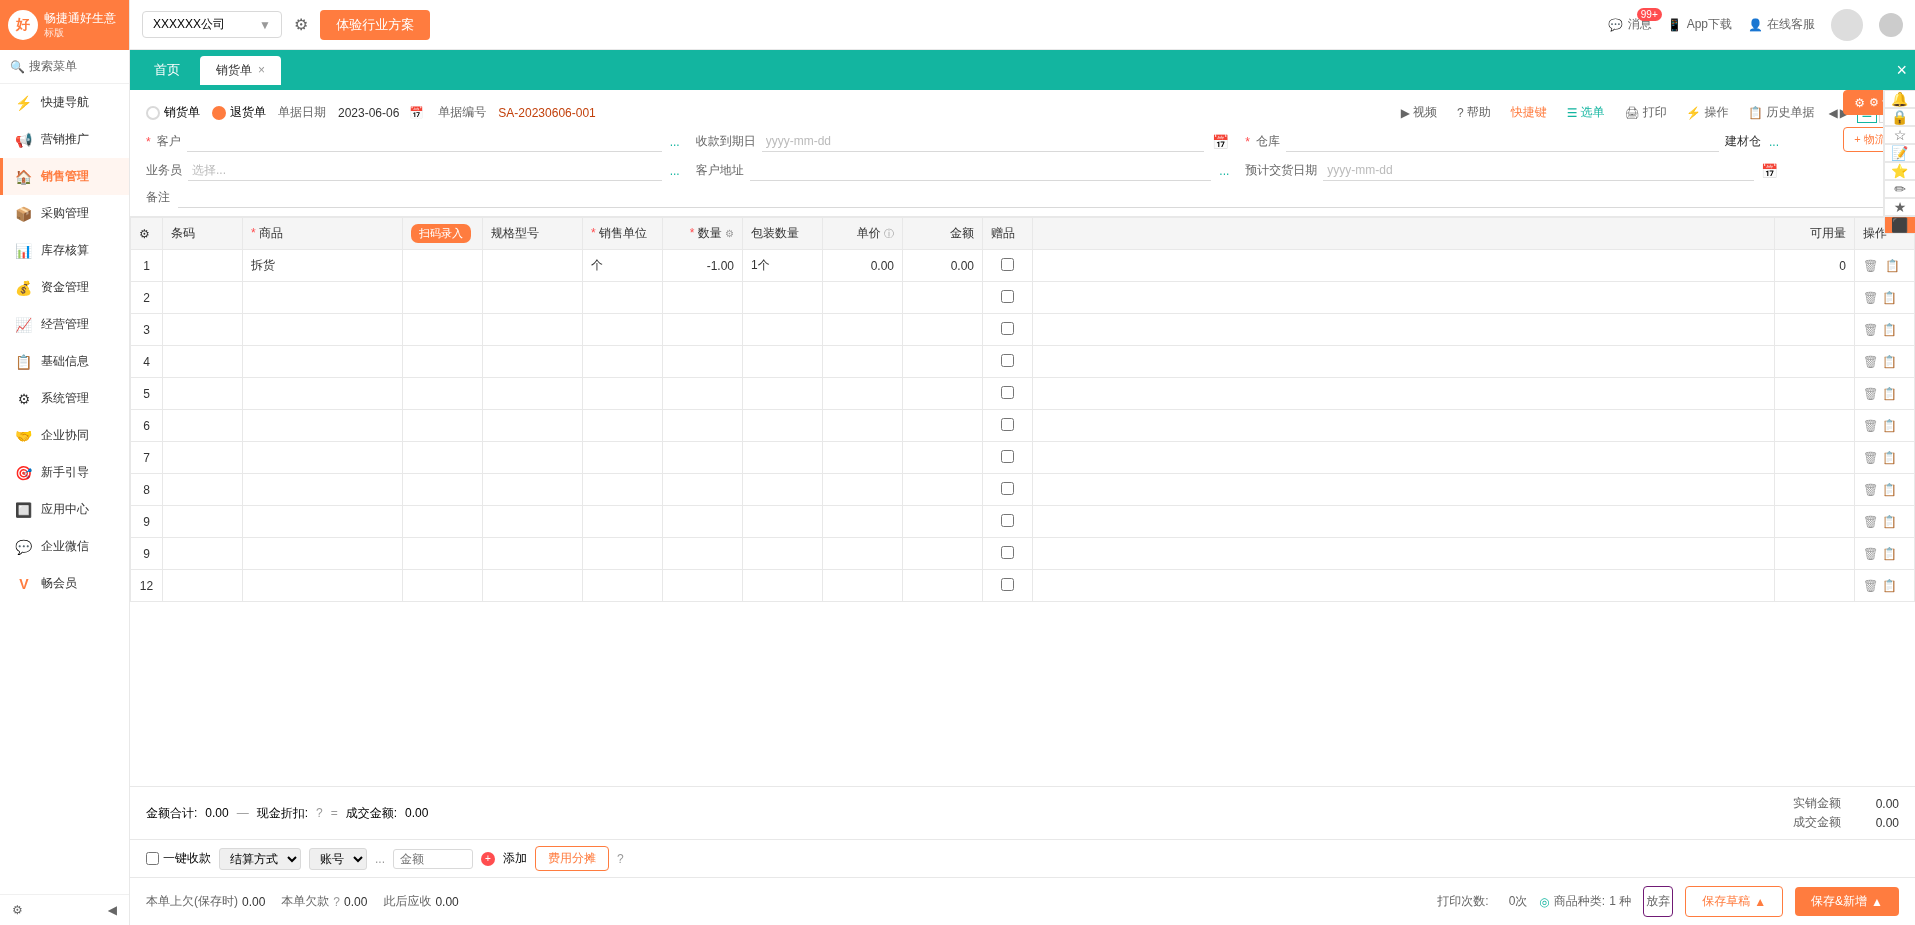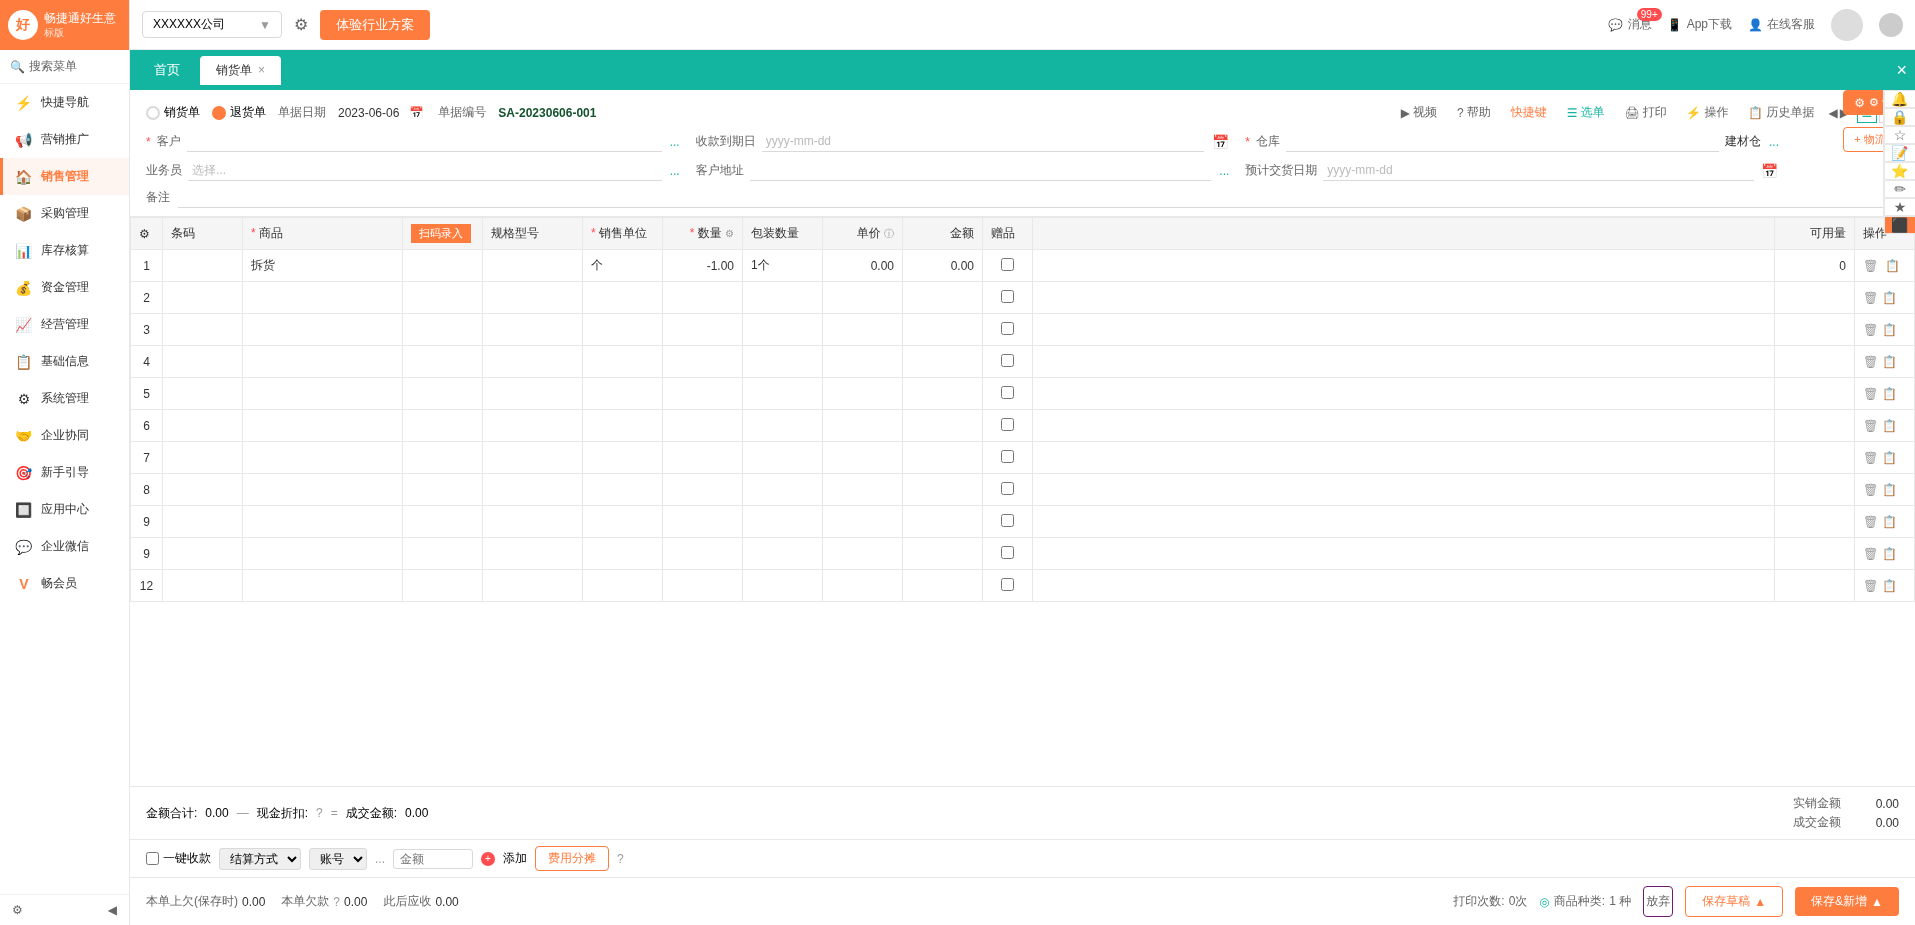--- a/index.html
+++ b/index.html
@@ -171,21 +171,21 @@
     .radio-item { display: flex; align-items: center; gap: 4px; cursor: pointer; }
     .radio-circle {
       width: 14px; height: 14px;
       border-radius: 50%;
       border: 2px solid #d9d9d9;
     }
     .radio-circle.active { border-color: #ff7c3f; background: #ff7c3f; }
     .form-label { color: #666; margin: 0 4px; }
     .date-value { color: #333; font-weight: 400; }
     .cal-icon { color: #13b5a0; margin: 0 2px; }
-    .order-no { color: #14532d; font-weight: 700; }
+    .order-no { color: #c2410c; font-weight: 400; }
 
     .toolbar-right {
       margin-left: auto;
       display: flex; align-items: center; gap: 8px;
     }
     .toolbar-btn {
       display: flex; align-items: center; gap: 3px;
       color: #666;
       cursor: pointer;
       padding: 2px 6px;
@@ -289,21 +289,21 @@
       border: 1px solid #e8e8e8;
       padding: 4px 8px;
       color: #333;
       height: 32px;
     }
     .row-num { color: #999; text-align: center; }
     .scan-btn {
       background: #ff7c3f;
       color: #fff;
       border: none;
-      border-radius: 0;
+      border-radius: 7px;
       padding: 2px 8px;
       cursor: pointer;
       font-size: 11px;
       text-align: center;
     }
     .col-center { text-align: center; }
     .negative { color: #ff4d4f; }
     .subtotal-row td {
       background: #fffbe6;
       font-weight: 500;
@@ -372,21 +372,21 @@
     }
     .save-new-btn {
       background: #ff7c3f;
       border: none;
       color: #fff;
       border-radius: 4px;
       padding: 6px 16px;
       cursor: pointer;
       display: flex; align-items: center; gap: 4px;
     }
-    .print-info { display: flex; align-items: center; gap: 4px; color: #666; }
+    .print-info { display: flex; align-items: center; gap: 20px; color: #666; }
     .goods-type { display: flex; align-items: center; gap: 4px; color: #666; }
     .summary-row { display: flex; gap: 8px; align-items: center; }
     .summary-label { color: #666; }
     .summary-value { color: #333; font-weight: 500; min-width: 50px; text-align: right; }
 
     .form-section {
       position: relative;
       display: flex;
       flex-direction: column;
     }

